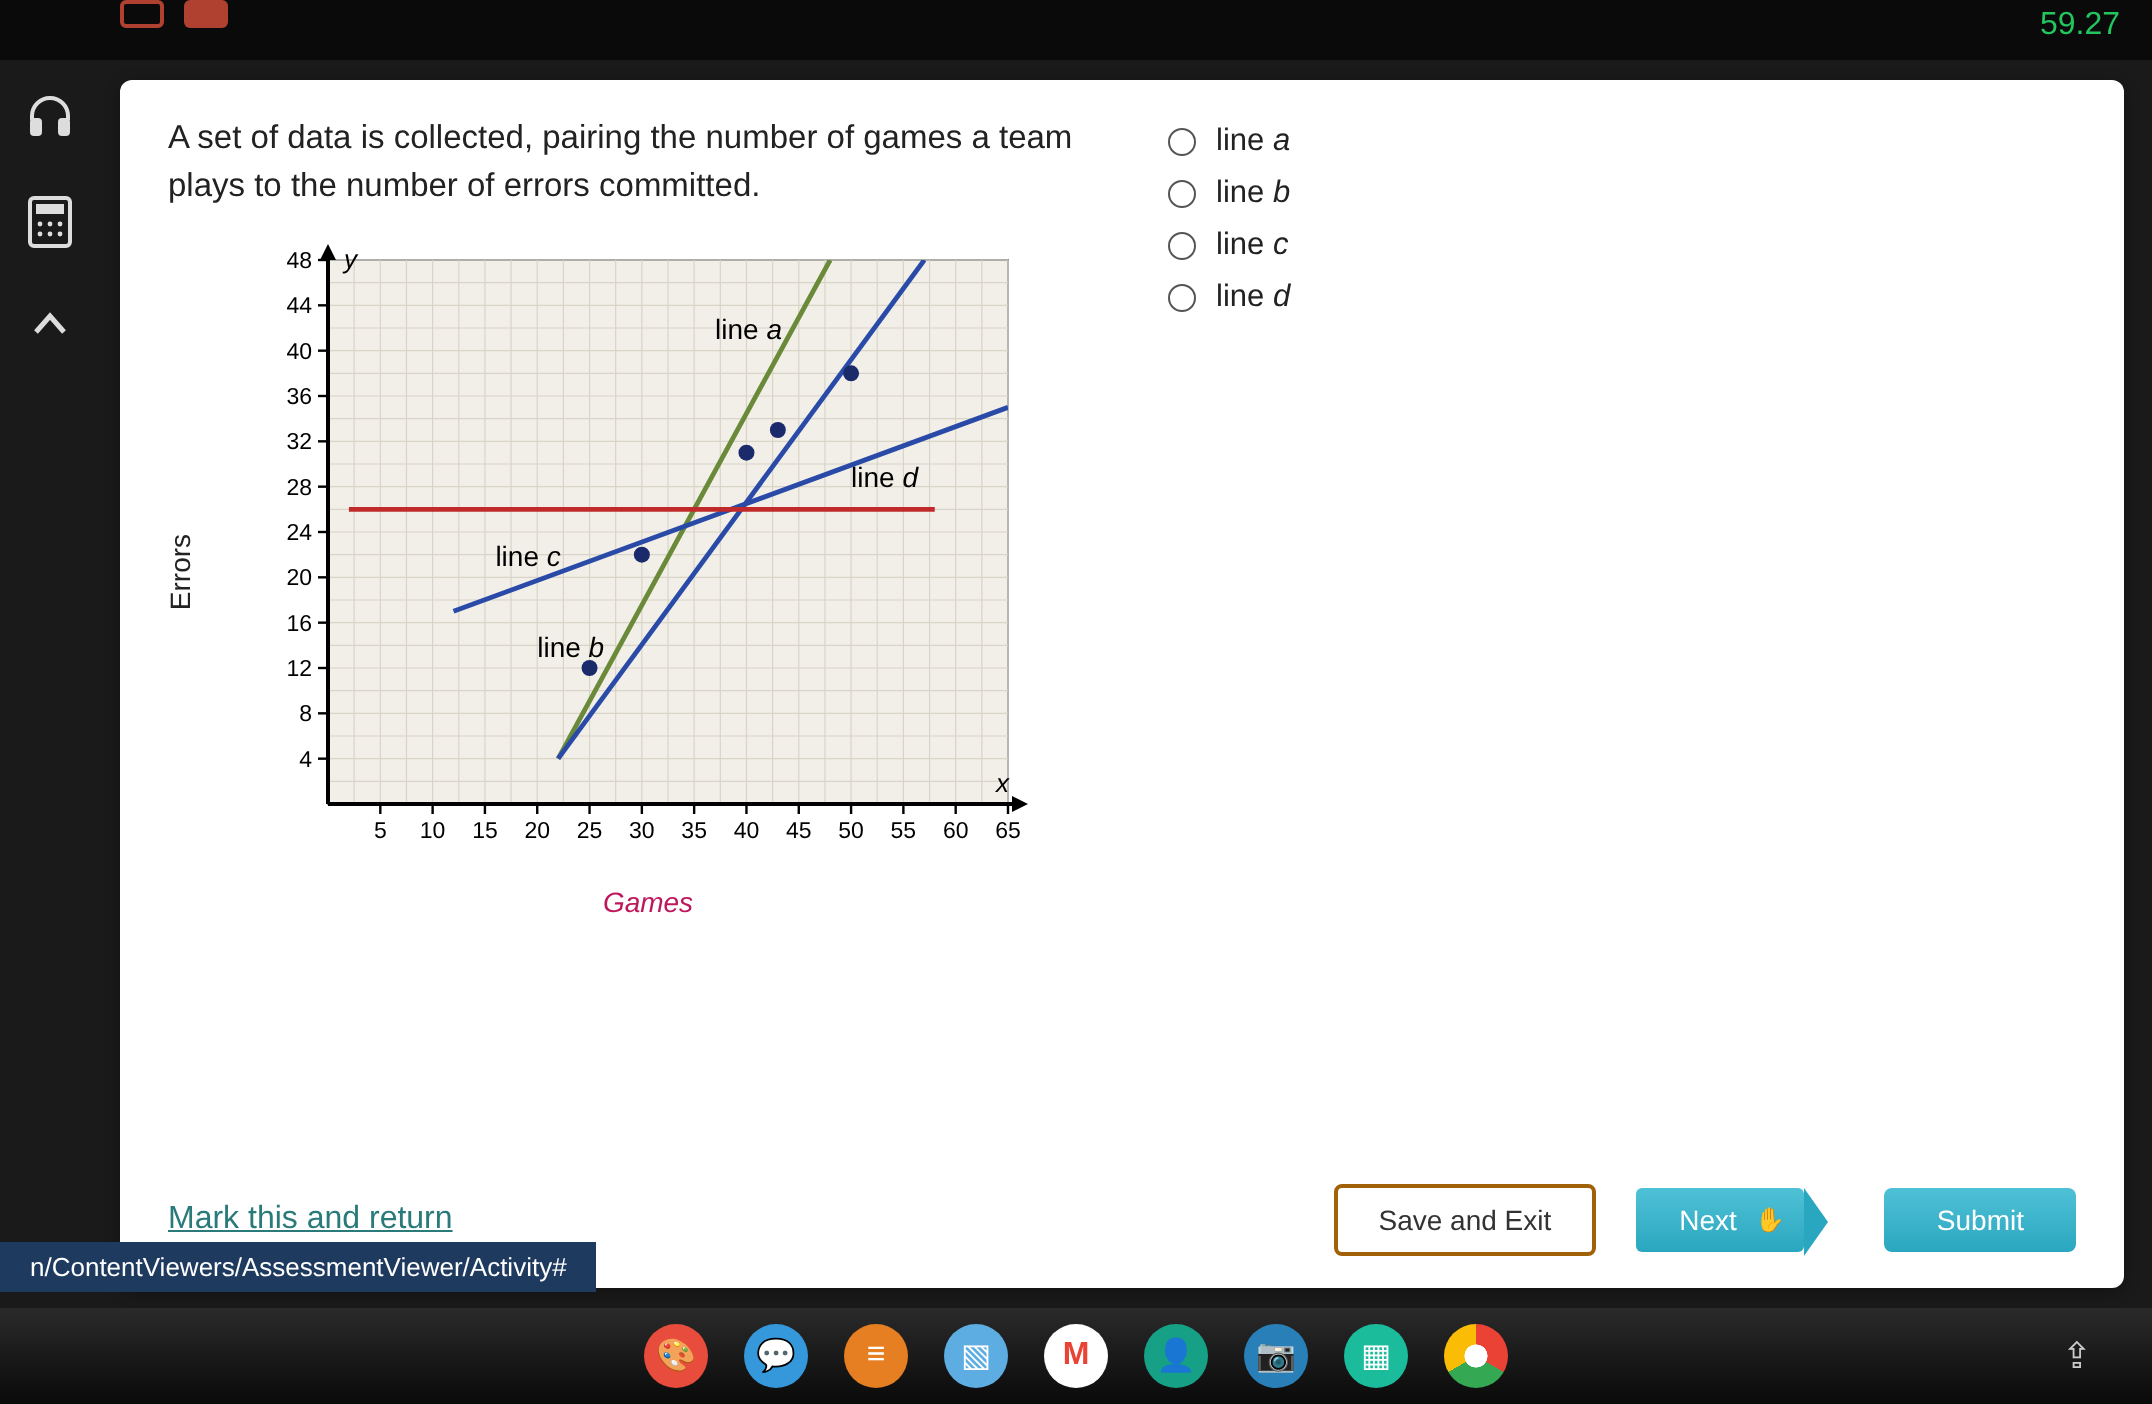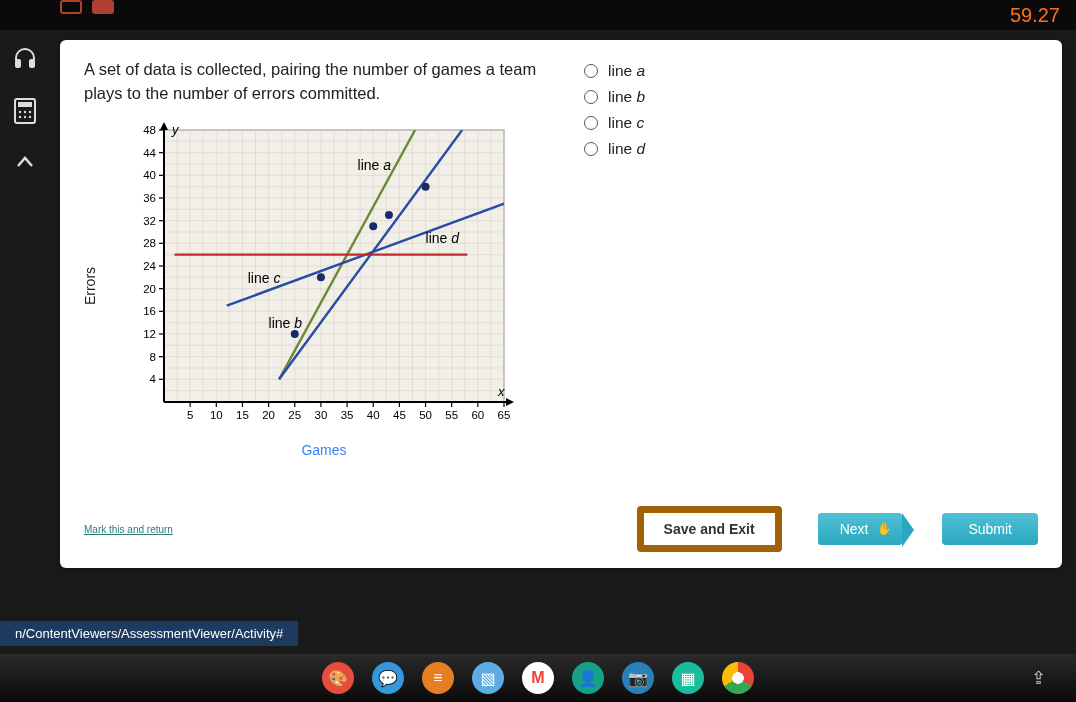--- a/index.html
+++ b/index.html
@@ -1,46 +1,46 @@
 <!DOCTYPE html>
 <html><head>
 <meta charset="utf-8">
 <style>
   * { box-sizing: border-box; margin: 0; padding: 0; }
   html, body { width: 1076px; height: 702px; font-family: Arial, sans-serif; background: #1a1a1a; overflow: hidden; }
   
   .top-bar { position: absolute; top: 0; left: 0; right: 0; height: 30px; background: #0a0a0a; }
-  .top-bar-text { position: absolute; right: 16px; top: 4px; color: #f97316; font-size: 20px; font-weight: 500; }
+  .top-bar-text { position: absolute; right: 16px; top: 4px; color: #22c55e; font-size: 16px; font-weight: 500; }
   .red-box { position: absolute; top: 0; left: 60px; width: 22px; height: 14px; border: 2px solid #b04030; border-radius: 3px; }
   .red-box2 { position: absolute; top: 0; left: 92px; width: 22px; height: 14px; background: #b04030; border-radius: 3px; }
 
   .sidebar { position: absolute; left: 0; top: 30px; width: 50px; bottom: 0; background: #1a1a1a; display: flex; flex-direction: column; align-items: center; padding-top: 16px; gap: 22px; }
   .sidebar .icon { color: #ddd; font-size: 22px; }
 
-  .content-card { position: absolute; left: 60px; top: 40px; right: 14px; height: 528px; background: #fff; border-radius: 6px; box-shadow: 0 2px 8px rgba(0,0,0,0.3); padding: 18px 24px 16px 24px; }
+  .content-card { position: absolute; left: 60px; top: 40px; right: 14px; height: 604px; background: #fff; border-radius: 6px; box-shadow: 0 2px 8px rgba(0,0,0,0.3); padding: 18px 24px 16px 24px; }
   
   .cols { display: flex; gap: 20px; }
   .left-col { flex: 0 0 480px; }
   .right-col { flex: 1; }
   .prompt { font-size: 16.5px; color: #222; line-height: 1.45; margin-bottom: 10px; }
 
   .chart-area { position: relative; width: 400px; height: 340px; margin-left: 40px; margin-top: 4px; }
   .y-label-vert { position: absolute; left: -34px; top: 50%; transform: translate(-50%,-50%) rotate(-90deg); font-size: 14px; color: #222; }
-  .x-label { text-align: center; font-size: 14px; color: #3b82f6; margin-top: 2px; }
+  .x-label { text-align: center; font-size: 14px; color: #be185d; margin-top: 2px; font-style: italic; }
 
   .options { margin-top: 4px; }
   .option { display: flex; align-items: center; gap: 10px; margin-bottom: 8px; font-size: 15.5px; color: #222; }
   .radio { width: 14px; height: 14px; border: 1.5px solid #555; border-radius: 50%; flex-shrink: 0; }
   .option-label { font-style: italic; }
 
   .footer-row { position: absolute; bottom: 16px; left: 24px; right: 24px; display: flex; align-items: center; }
-  .mark-link { color: #2a7a7a; text-decoration: underline; font-size: 10px; cursor: pointer; }
+  .mark-link { color: #2a7a7a; text-decoration: underline; font-size: 16px; cursor: pointer; }
   .spacer { flex: 1; }
-  .save-btn { background: #fff; color: #333; border: 7px solid #a16207; border-radius: 4px; padding: 8px 20px; font-size: 14px; font-weight: 700; cursor: pointer; }
-  .next-btn { position: relative; background: linear-gradient(#4fc1d6,#2aa7c0); color: #fff; border: none; padding: 8px 34px 8px 22px; font-size: 14px; font-weight: 500; margin-left: 36px; cursor: pointer; border-radius: 3px; }
+  .save-btn { background: #fff; color: #333; border: 2px solid #a16207; border-radius: 4px; padding: 8px 20px; font-size: 14px; font-weight: 400; cursor: pointer; }
+  .next-btn { position: relative; background: linear-gradient(#4fc1d6,#2aa7c0); color: #fff; border: none; padding: 8px 34px 8px 22px; font-size: 14px; font-weight: 500; margin-left: 20px; cursor: pointer; border-radius: 3px; }
   .next-btn::after { content: ""; position: absolute; right: -12px; top: 0; border-top: 17px solid transparent; border-bottom: 17px solid transparent; border-left: 12px solid #2aa7c0; }
   .cursor-icon { position: absolute; right: 10px; top: 50%; transform: translateY(-50%); font-size: 12px; }
   .submit-btn { background: linear-gradient(#4fc1d6,#2aa7c0); color: #fff; border: none; border-radius: 4px; padding: 8px 26px; font-size: 14px; font-weight: 400; margin-left: 40px; cursor: pointer; }
 
   .url-bar { position: absolute; left: 0; bottom: 56px; background: #1e3a5f; color: #fff; font-size: 13px; padding: 5px 15px; }
 
   .taskbar { position: absolute; left: 0; right: 0; bottom: 0; height: 48px; background: linear-gradient(#2a2a2a,#0a0a0a); display: flex; align-items: center; justify-content: center; gap: 18px; }
   .tb-icon { width: 32px; height: 32px; border-radius: 50%; display: flex; align-items: center; justify-content: center; font-size: 16px; color: #fff; }
   .tb-red { background: #e74c3c; } .tb-blue { background: #3498db; } .tb-orange { background: #e67e22; }
   .tb-lblue { background: #5dade2; } .tb-teal { background: #16a085; }

